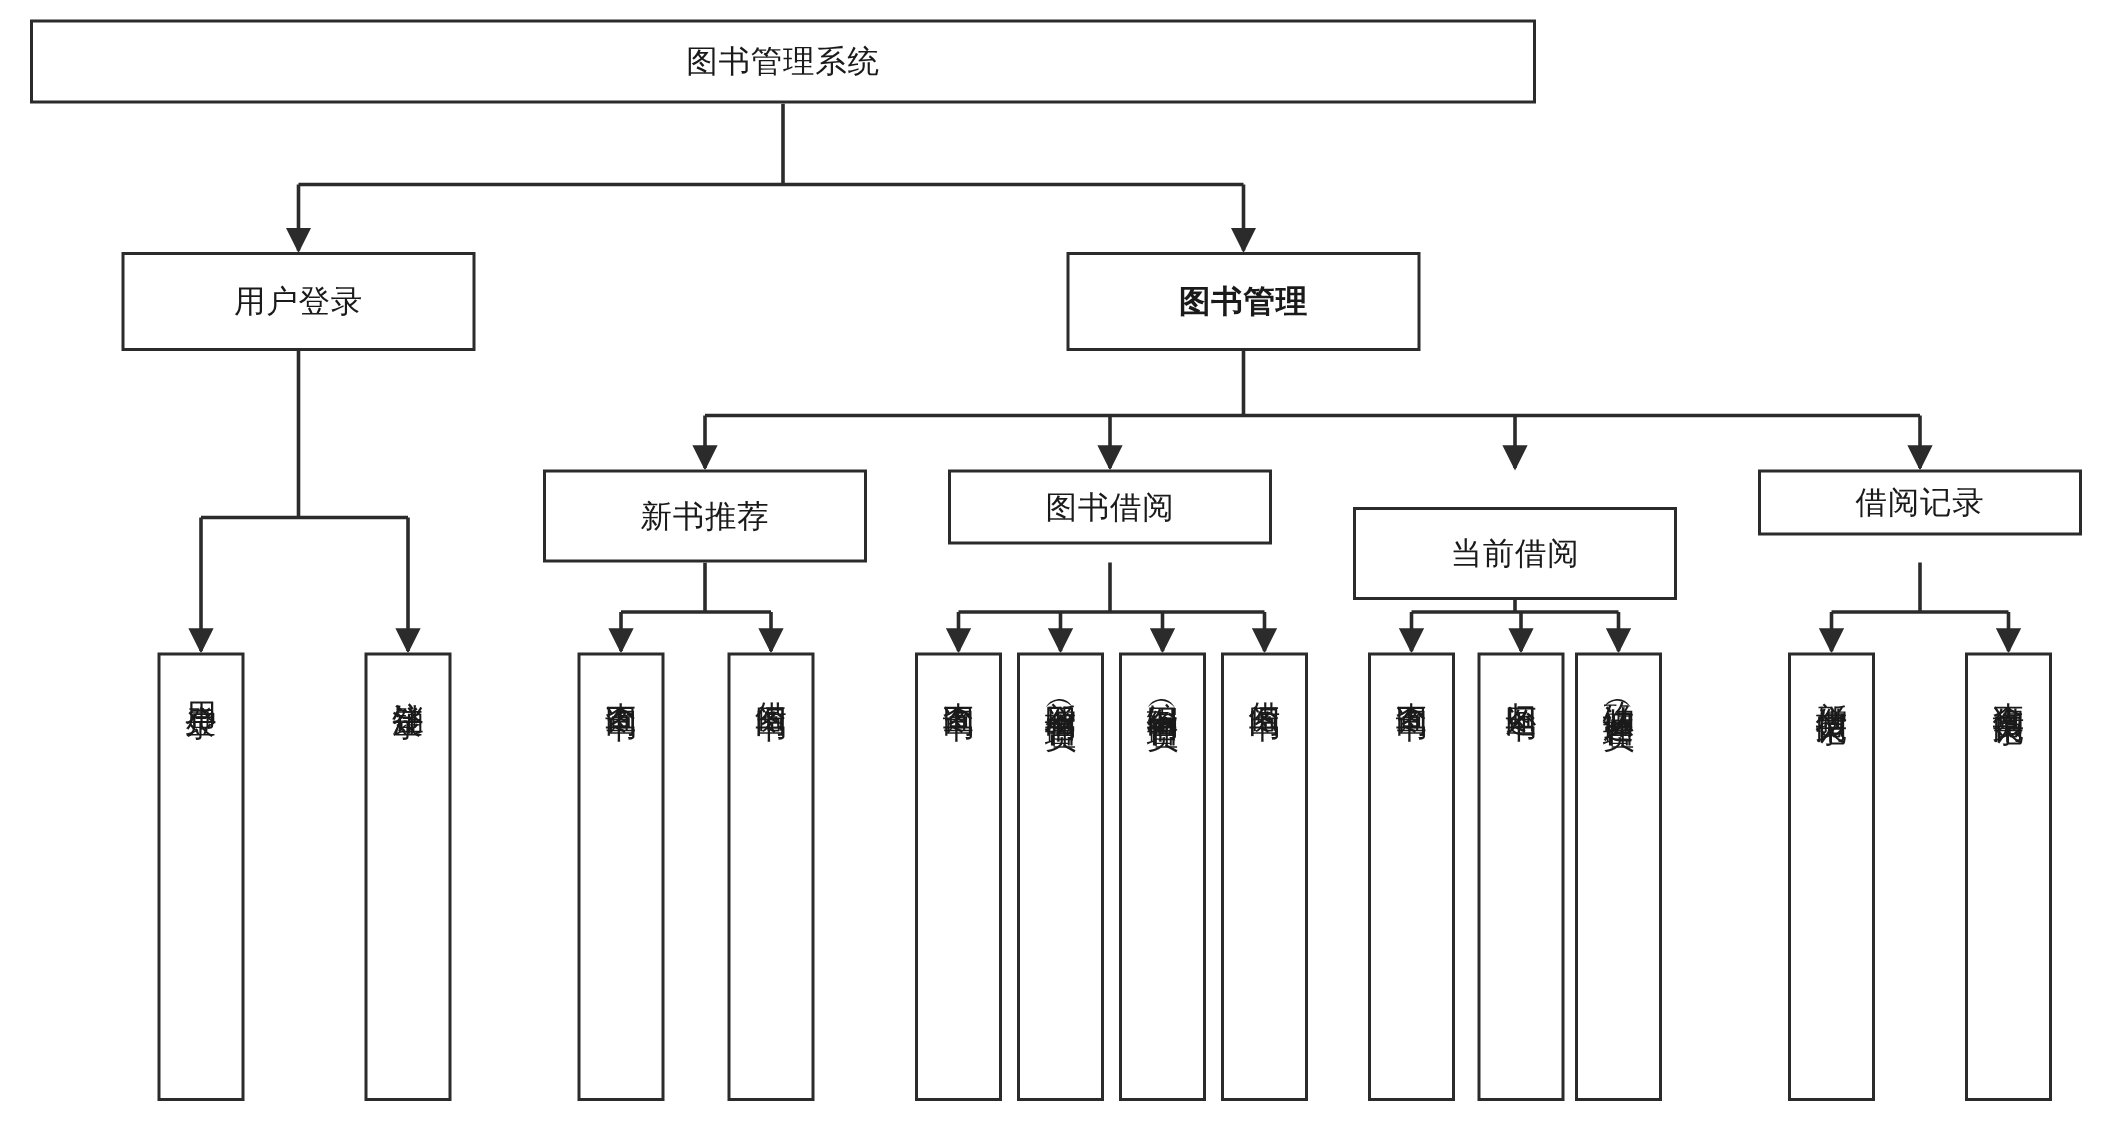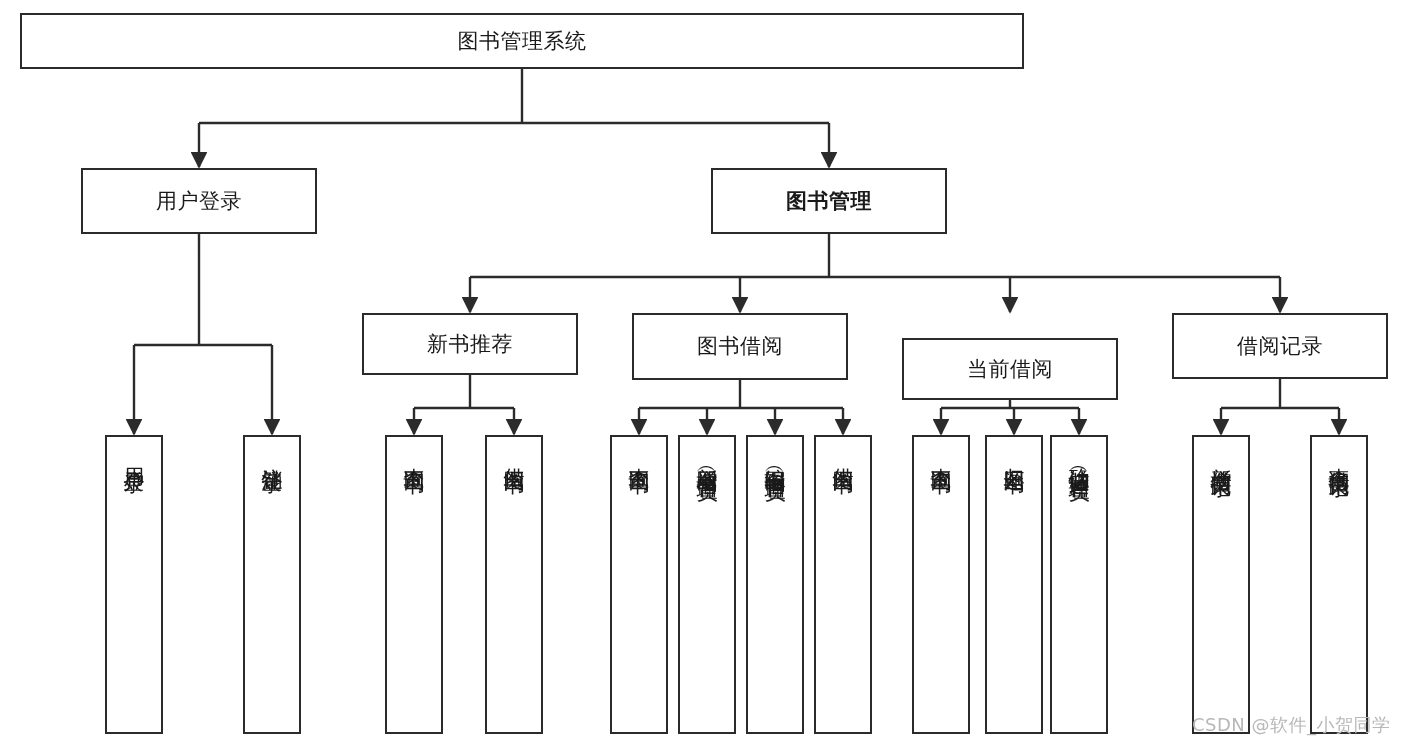--- a/index.html
+++ b/index.html
@@ -123,27 +123,27 @@
       </div>
       <div class="node horiz" style="left: 81px; top: 168px; width: 236px; height: 66px;">
         <span class="label">用户登录</span>
       </div>
       <div class="node horiz" style="left: 711px; top: 168px; width: 236px; height: 66px; font-weight: bold;">
         <span class="label">图书管理</span>
       </div>
       <div class="node horiz" style="left: 362px; top: 313px; width: 216px; height: 62px;">
         <span class="label">新书推荐</span>
       </div>
-      <div class="node horiz" style="left: 632px; top: 313px; width: 216px; height: 67px;">
+      <div class="node horiz" style="left: 632px; top: 313px; width: 216px; height: 50px;">
         <span class="label">图书借阅</span>
       </div>
       <div class="node horiz" style="left: 902px; top: 313px; width: 216px; height: 62px; margin-top: 25px;">
         <span class="label">当前借阅</span>
       </div>
-      <div class="node horiz" style="left: 1172px; top: 313px; width: 216px; height: 66px; align-items: center;">
+      <div class="node horiz" style="left: 1172px; top: 313px; width: 216px; height: 44px; align-items: center;">
         <span class="label">借阅记录</span>
       </div>
       <div class="node vert" style="left: 105px; top: 435px; width: 58px; height: 299px;">
         <span class="label">用户登录</span>
       </div>
       <div class="node vert" style="left: 243px; top: 435px; width: 58px; height: 299px;">
         <span class="label">注销登录</span>
       </div>
       <div class="node vert" style="left: 385px; top: 435px; width: 58px; height: 299px;">
         <span class="label">查询图书</span>
@@ -172,14 +172,13 @@
       <div class="node vert" style="left: 1050px; top: 435px; width: 58px; height: 299px;">
         <span class="label">确认归还（管理员）</span>
       </div>
       <div class="node vert" style="left: 1192px; top: 435px; width: 58px; height: 299px;">
         <span class="label">新增借阅记录</span>
       </div>
       <div class="node vert" style="left: 1310px; top: 435px; width: 58px; height: 299px;">
         <span class="label">查询借阅记录</span>
       </div>
     </div>
-  <div class="watermark" style="left: 1192px; top: 713px;">CSDN @软件_小贺同学</div>
 </div>
 
 </body></html>

